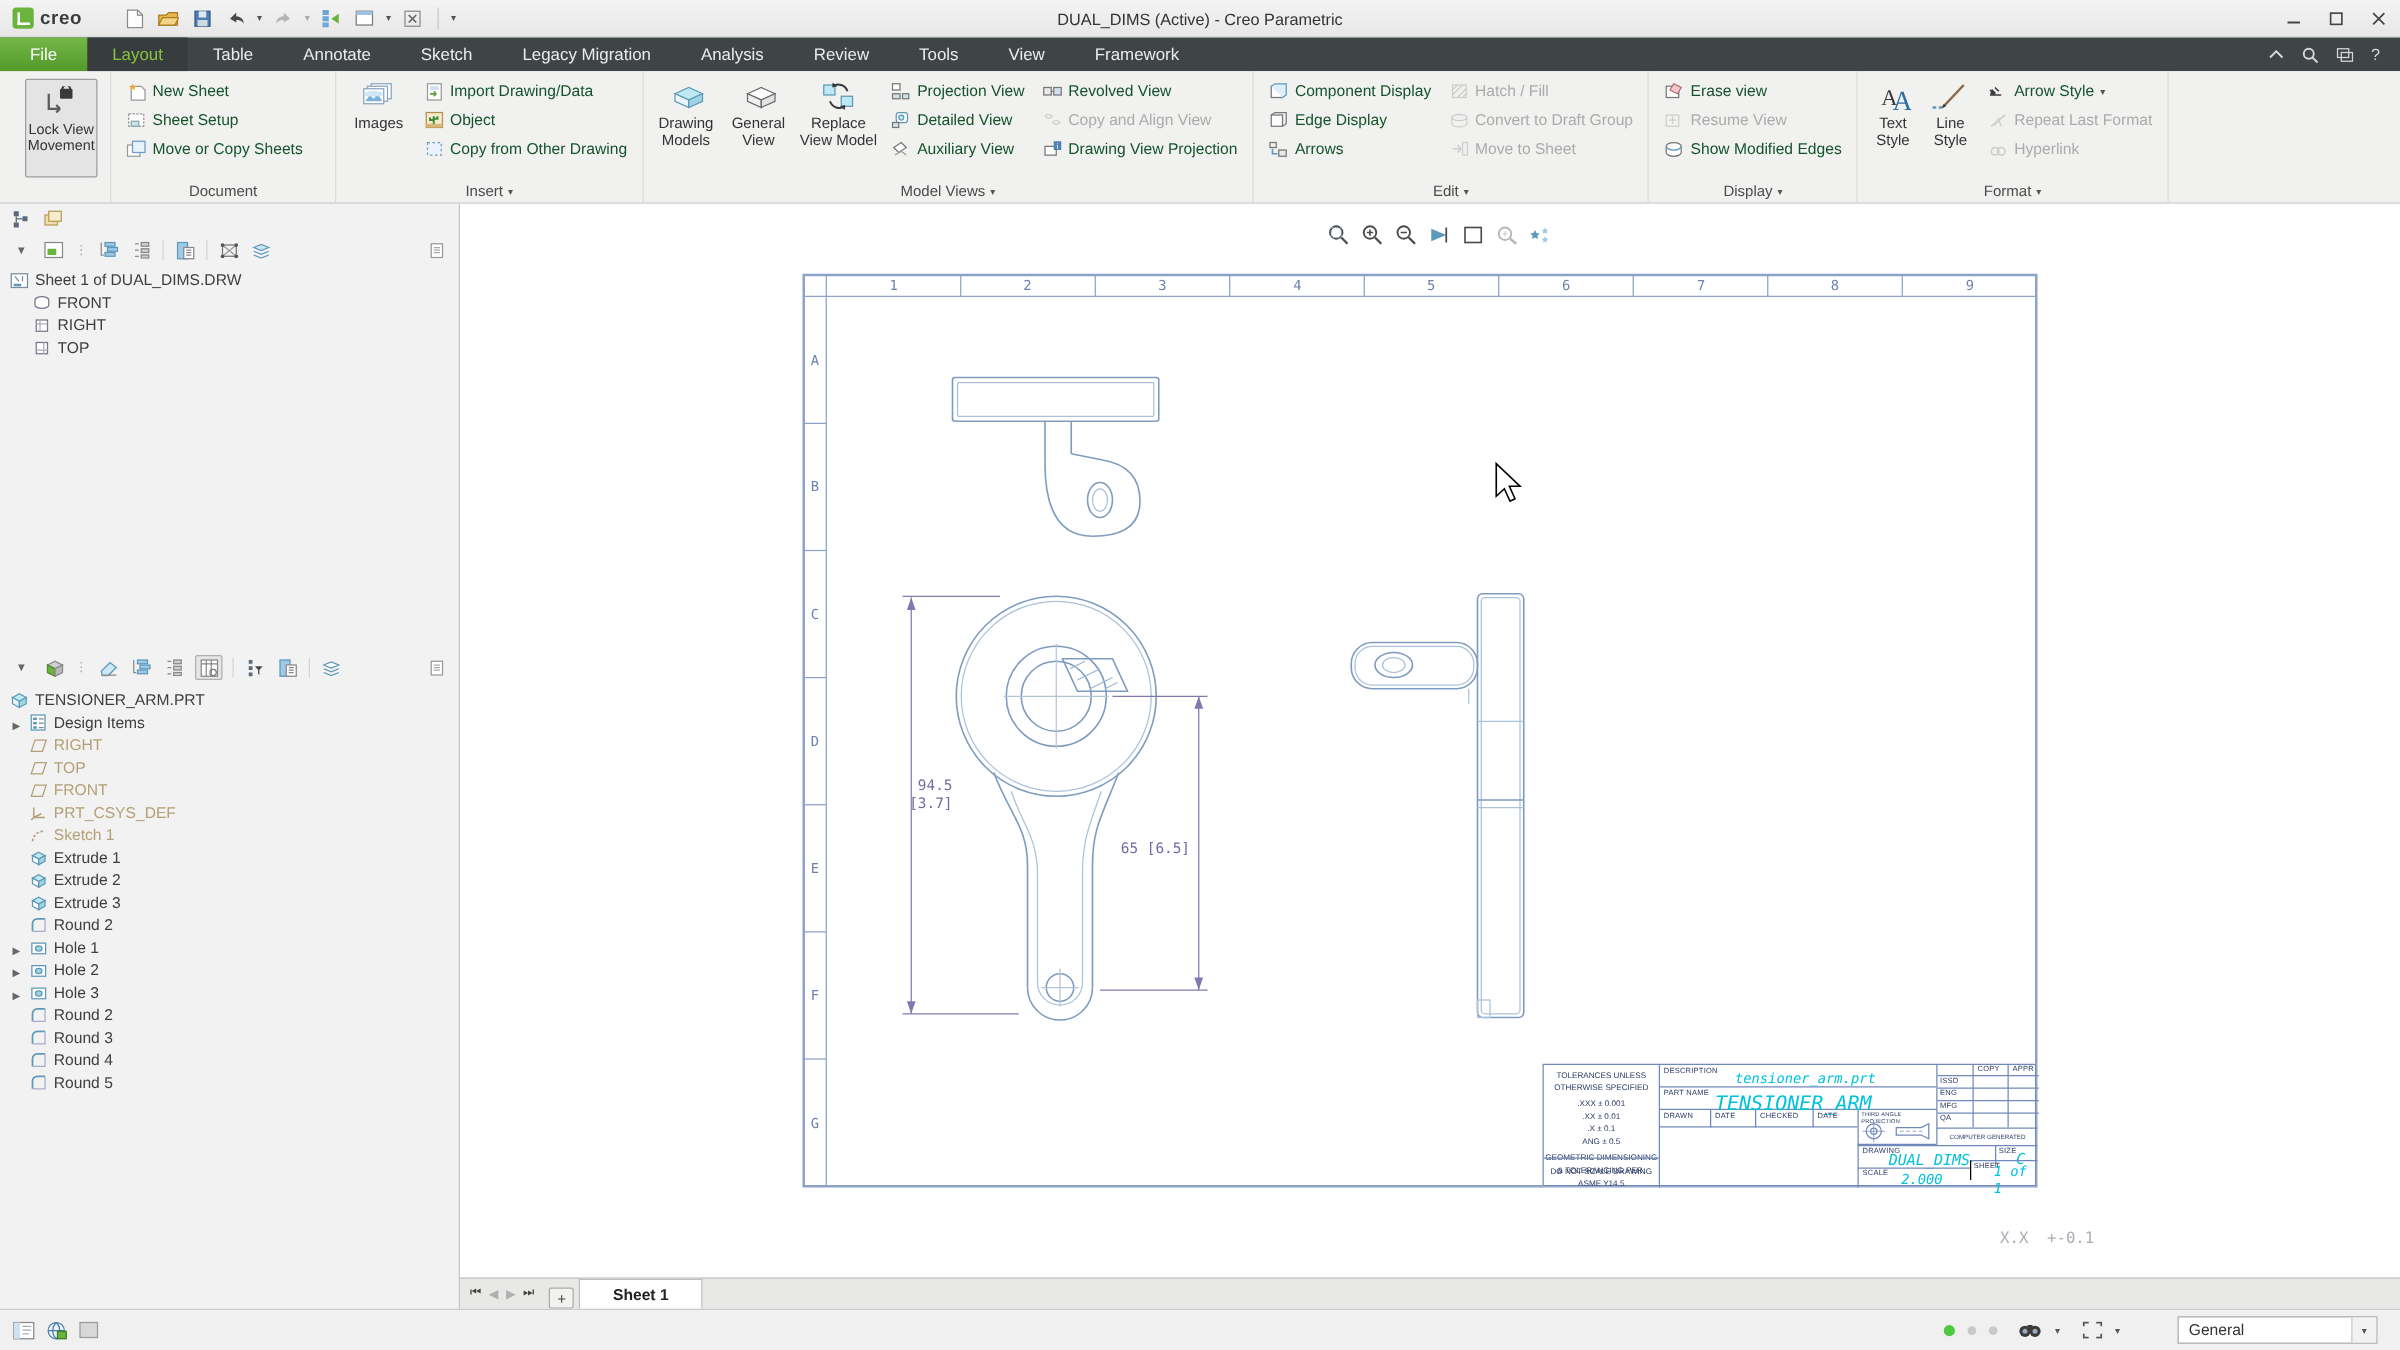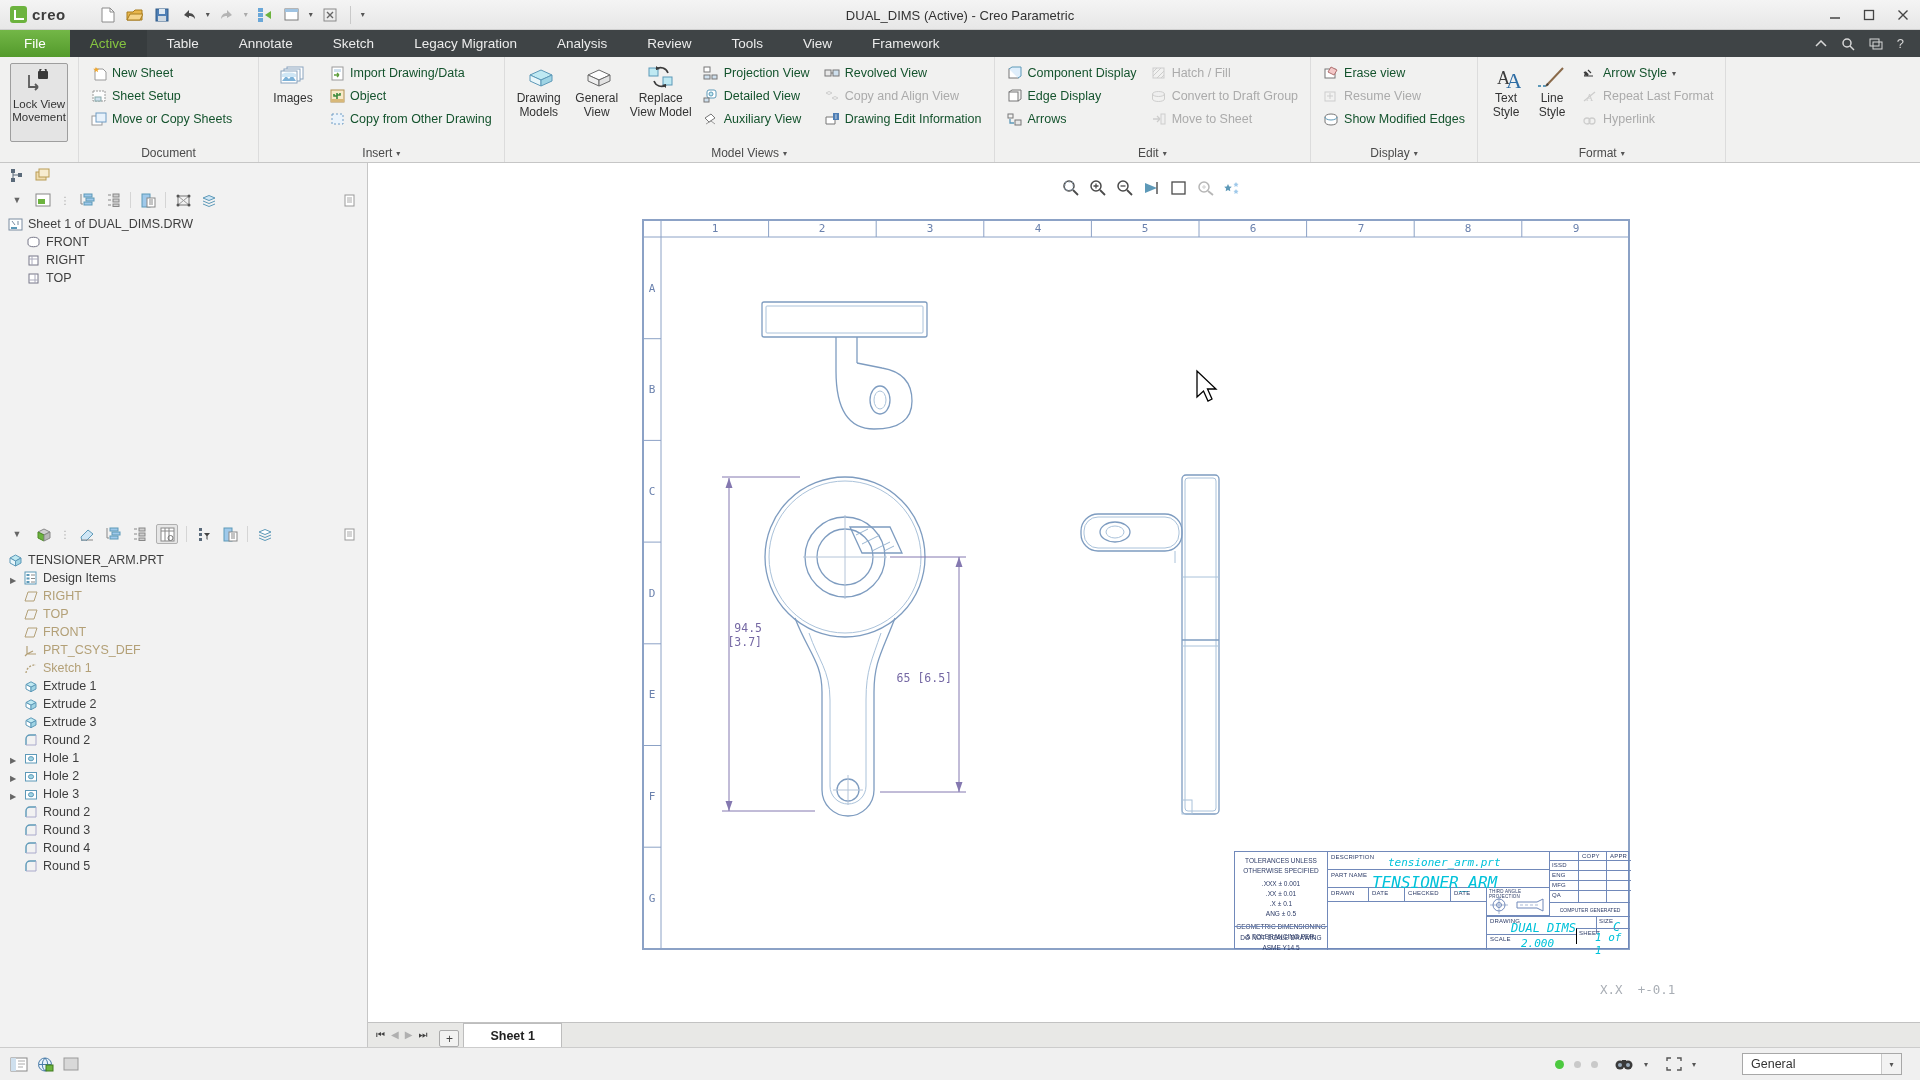--- a/index.html
+++ b/index.html
@@ -32,21 +32,21 @@
 
   
   #ribbon{left:0;top:57px;width:1920px;height:106px;background:#f1f1f0;border-bottom:1px solid #c6c6c6;display:flex}
   .rgroup{position:relative;height:100%;padding:4px 8px 18px 8px;border-right:1px solid #dcdcdc;display:flex;gap:6px}
   .grplbl{position:absolute;left:0;right:0;bottom:2px;text-align:center;font-size:12px;color:#4a4a4a;display:flex;justify-content:center;gap:4px;align-items:center}
   .vstack{display:flex;flex-direction:column;justify-content:flex-start;gap:3px;padding-top:2px}
   .rbtn{display:flex;align-items:center;gap:5px;font-size:12.5px;color:#14532d;padding:2px 4px;white-space:nowrap;border-radius:2px}
   .rbtn.dis{color:#ababab}
   .rbtn.dis .ic{opacity:.4}
   .rbig{width:52px;display:flex;flex-direction:column;align-items:center;justify-content:flex-start;gap:2px;font-size:12px;color:#333;text-align:center;padding-top:3px;line-height:1.15}
-  .lockbtn{width:58px;margin:2px 2px 16px 2px;border:1px solid #9e9e9e;background:#e4e4e4;border-radius:2px;display:flex;flex-direction:column;align-items:center;justify-content:flex-start;gap:3px;font-size:11.5px;color:#333;text-align:center;padding-top:5px;line-height:1.2}
+  .lockbtn{width:58px;margin:2px 2px 16px 12px;border:1px solid #9e9e9e;background:#e4e4e4;border-radius:2px;display:flex;flex-direction:column;align-items:center;justify-content:flex-start;gap:3px;font-size:11.5px;color:#333;text-align:center;padding-top:5px;line-height:1.2}
   .ic{display:inline-flex;width:16px;height:16px;flex:none;align-items:center;justify-content:center}
   .icL{width:30px;height:26px}
   svg{display:block}
 
   
   #leftpanel{left:0;top:163px;width:368px;height:884px;background:#f2f2f2;border-right:1px solid #c6c6c6;font-size:12.5px;color:#3e3e3e}
   .ptoolrow{display:flex;align-items:center;gap:8px;padding:4px 8px;height:26px}
   .ticon{width:18px;height:16px;display:flex;align-items:center;justify-content:center}
   .ticon.pressed{border:1px solid #b0b0b0;background:#e6e6e6;border-radius:2px;width:22px;height:20px}
   .tsep{width:1px;height:16px;background:#d5d5d5}
@@ -169,21 +169,21 @@
       <span class="winbtn">
           <svg width="12" height="12">
             <path d="M1.5 1.5 L10.5 10.5 M10.5 1.5 L1.5 10.5" stroke="#444" stroke-width="1.4"></path>
           </svg>
         </span>
     </div>
   </div>
 
   <div id="tabbar" class="abs">
     <div class="tab file">File</div>
-    <div class="tab active">Active</div>
+    <div class="tab active">Layout</div>
     <div class="tab">Table</div>
     <div class="tab">Annotate</div>
     <div class="tab">Sketch</div>
     <div class="tab">Legacy Migration</div>
     <div class="tab">Analysis</div>
     <div class="tab">Review</div>
     <div class="tab">Tools</div>
     <div class="tab">View</div>
     <div class="tab">Framework</div>
     <div class="tabbar-right">
@@ -394,21 +394,21 @@
             <span>Copy and Align View</span>
           </div>
         <div class="rbtn">
             <span class="ic">
               <svg width="16" height="14">
                 <path d="M2 5 h9 v7 H2 z" fill="#fff" stroke="#777"></path>
                 <rect x="9" y="1" width="6" height="7" fill="#4f7fb5"></rect>
                 <text x="12" y="7" font-size="6.5" fill="#fff" text-anchor="middle" font-family="Liberation Sans">i</text>
               </svg>
             </span>
-            <span>Drawing Edit Information</span>
+            <span>Drawing View Projection</span>
           </div>
       </div>
       <div class="grplbl">
           <span>Model Views</span>
           <span class="caret"></span>
         </div>
     </div>
 
     <div class="rgroup">
       <div class="vstack">

